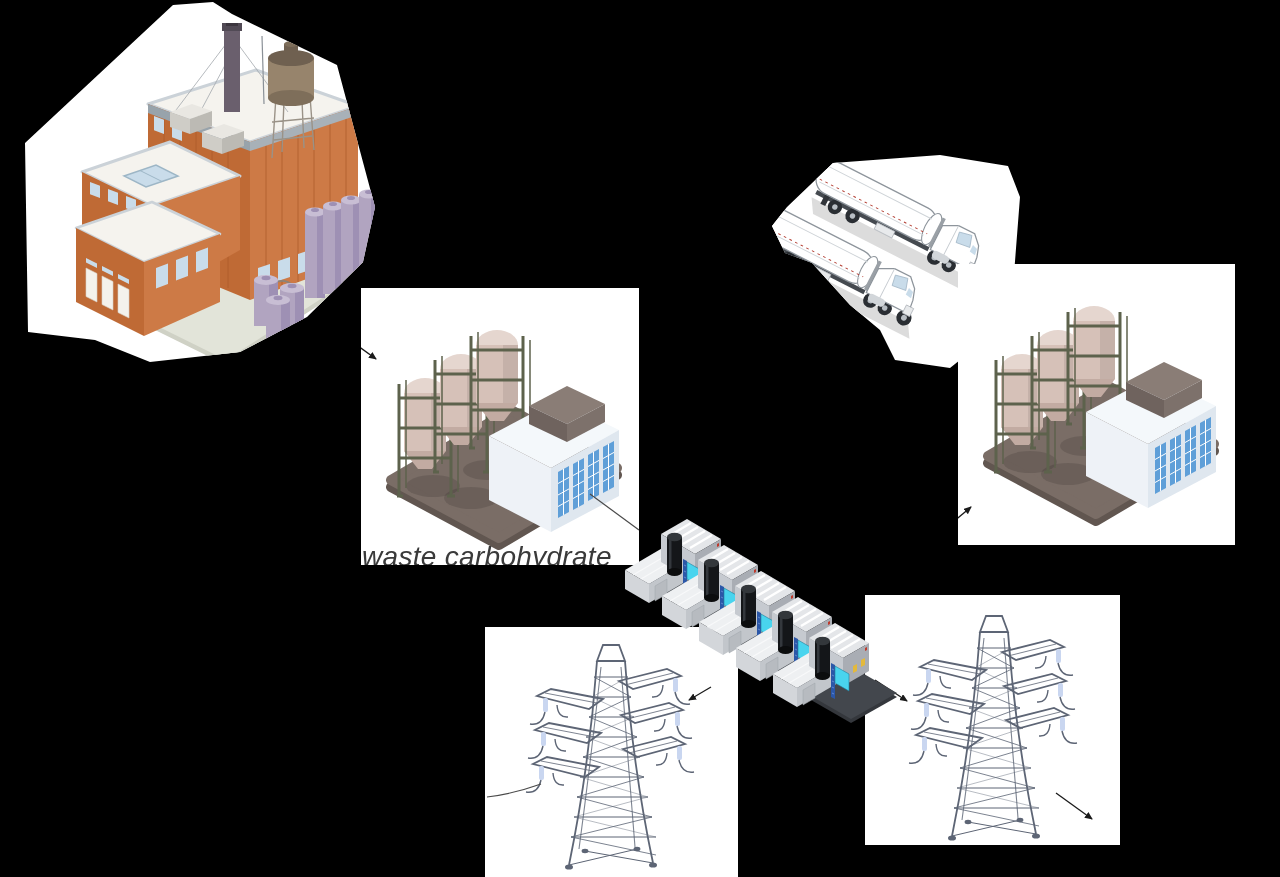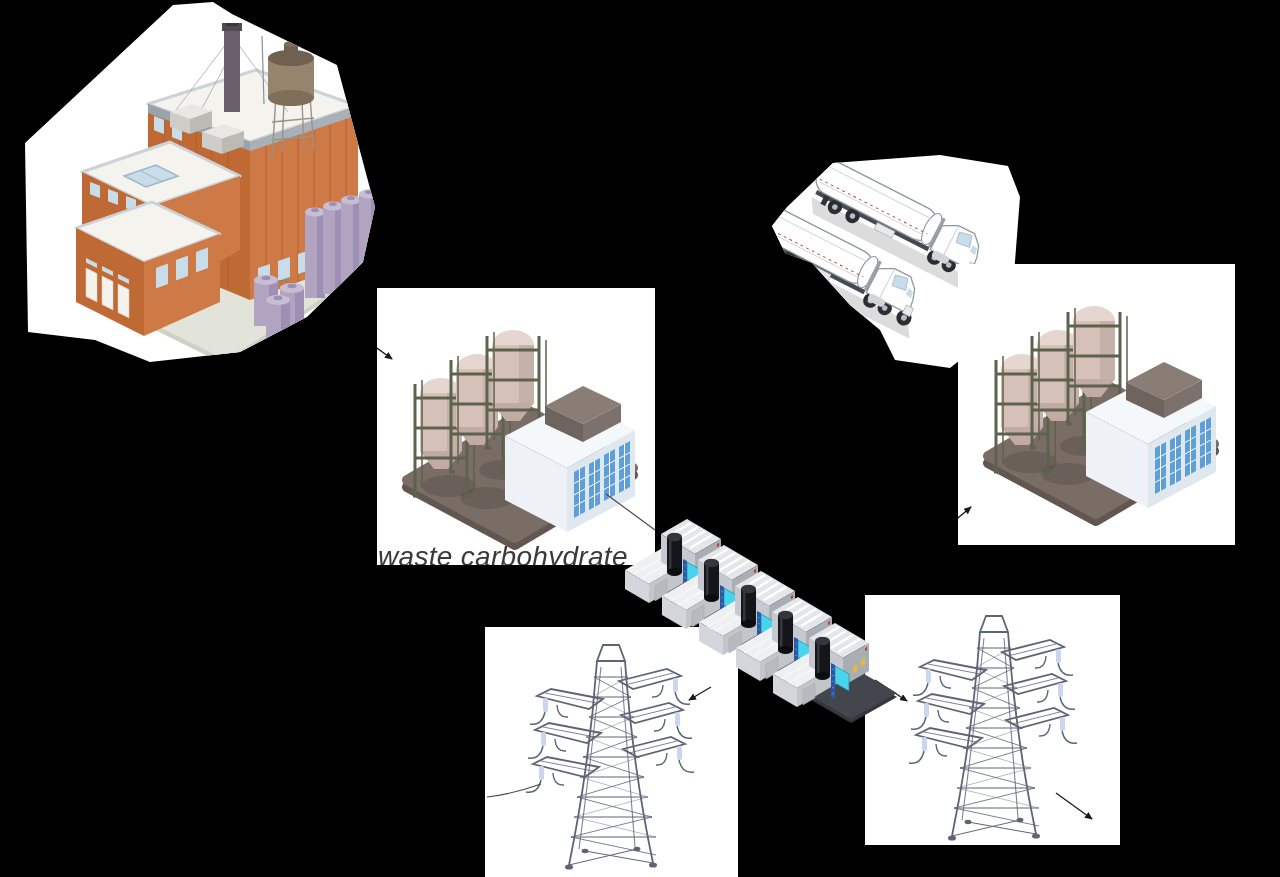--- a/index.html
+++ b/index.html
@@ -309,21 +309,21 @@
   </div>
 
   <div class="blob" style="left:762px;top:152px;width:262px;height:218px;
               clip-path:polygon(25px 55px,71px 11px,178px 3px,246px 14px,258px 45px,250px 148px,218px 192px,188px 216px,133px 208px,118px 178px,88px 153px,50px 111px,23px 101px,10px 74px);">
     <svg width="262" height="218" viewBox="0 0 262 218">
       <use href="#truck-art" transform="translate(66,1) rotate(27) scale(0.9)"></use>
       <use href="#truck-art" transform="translate(2,44) rotate(27) scale(0.9)"></use>
     </svg>
   </div>
 
-  <div class="panel" style="left:377px;top:288px;width:278px;height:277px;overflow:hidden;">
+  <div class="panel" style="left:361px;top:288px;width:278px;height:277px;overflow:hidden;">
     <svg width="278" height="277" viewBox="0 0 278 277">
         <use href="#facility-art"></use>
       </svg>
     <svg class="overlay" width="278" height="277" viewBox="0 0 278 277">
       <line x1="-3" y1="58" x2="15" y2="71" class="s-arrow" stroke-width="1.3" marker-end="url(#ah)"></line>
       <line x1="229" y1="206" x2="278" y2="242" class="s-line" stroke-width="1.2"></line>
     </svg>
     <div class="waste-label">waste carbohydrate</div>
   </div>
 

